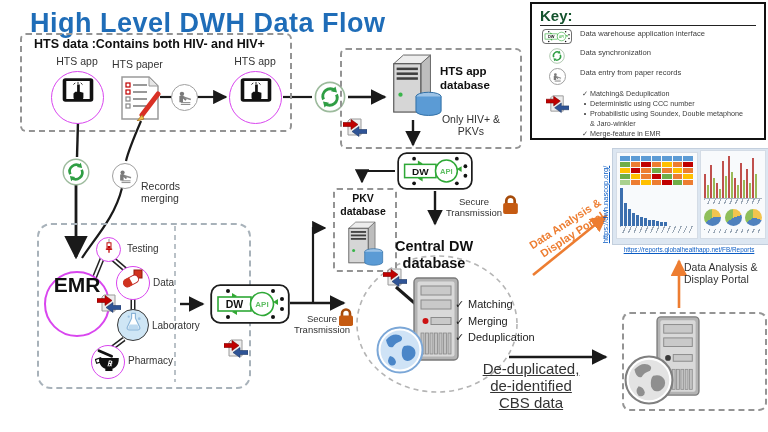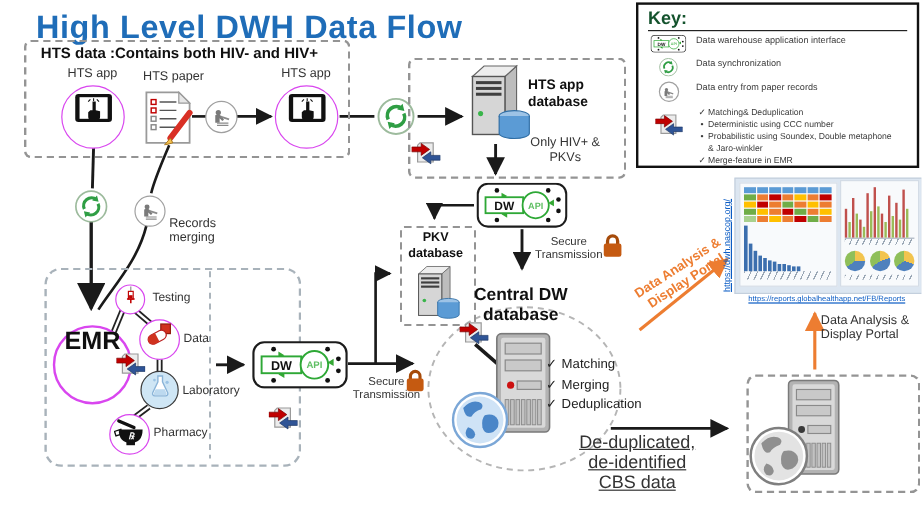--- a/index.html
+++ b/index.html
@@ -292,21 +292,21 @@
             <span class="kpre">✓</span>
             <span>Merge-feature in EMR</span>
           </div>
       </div>
     </div>
   </div>
 
   <div class="abs dashed" style="left:20px;top:33px;width:268px;height:95px;border-radius:6px;"></div>
   <div class="abs bold" style="left:34px;top:37px;font-size:12.5px;">HTS data :Contains both HIV- and HIV+</div>
   <div class="abs lbl" style="left:50px;top:56px;width:54px;text-align:center;font-size:10.5px;">HTS app</div>
-  <div class="abs lbl" style="left:112px;top:59px;width:58px;text-align:right;font-size:10.5px;">HTS paper</div>
+  <div class="abs lbl" style="left:112px;top:59px;width:58px;text-align:left;font-size:10.5px;">HTS paper</div>
   <div class="abs lbl" style="left:228px;top:56px;width:54px;text-align:center;font-size:10.5px;">HTS app</div>
   <div class="abs circle" style="left:51px;top:71px;width:53px;height:53px;">
     <span><svg width="36" height="36">
           <use href="#sym-tablet"></use>
         </svg></span>
   </div>
   <div class="abs" style="left:119px;top:75px;"><svg width="42" height="46">
         <use href="#sym-paper"></use>
       </svg></div>
   <div class="abs icirc" style="left:171px;top:84px;width:27px;height:27px;">

